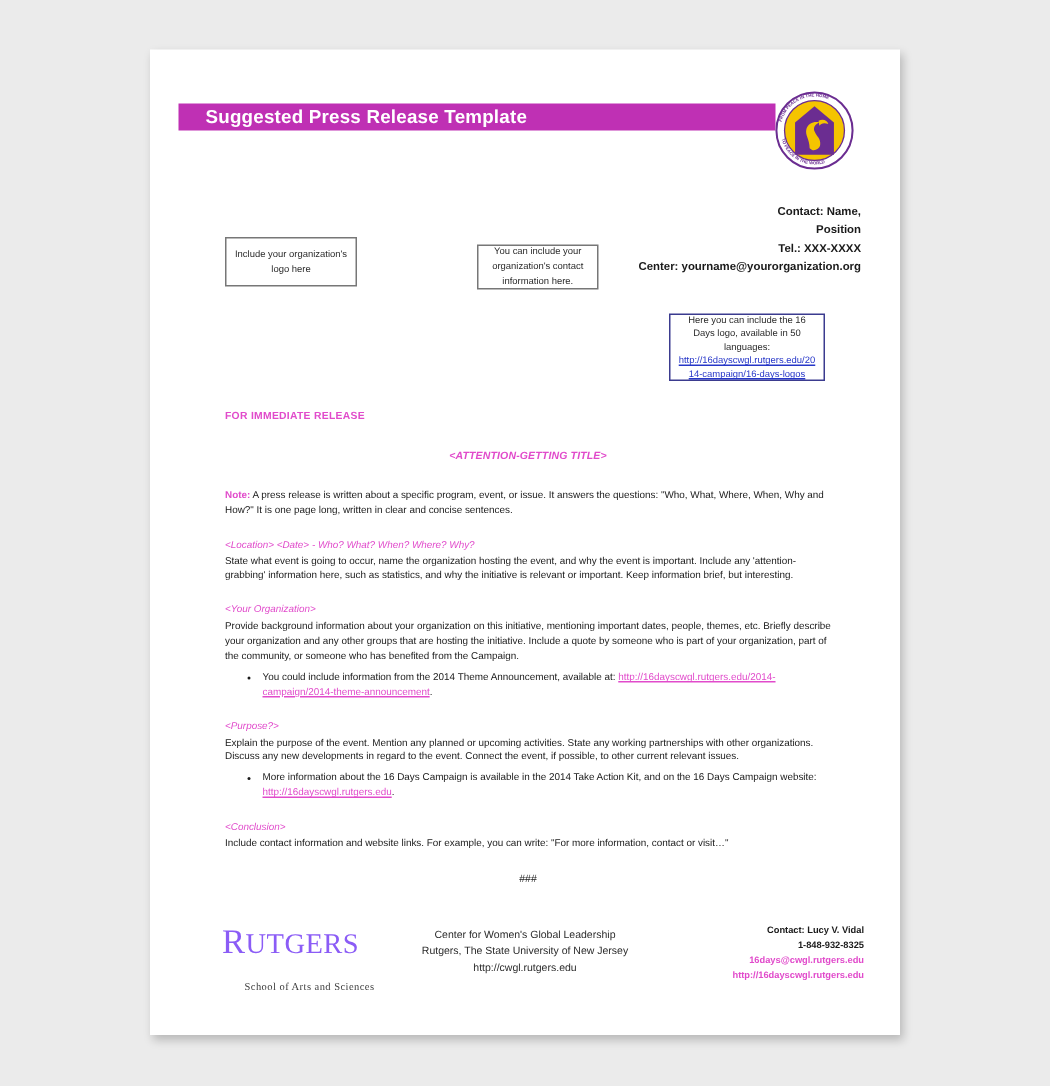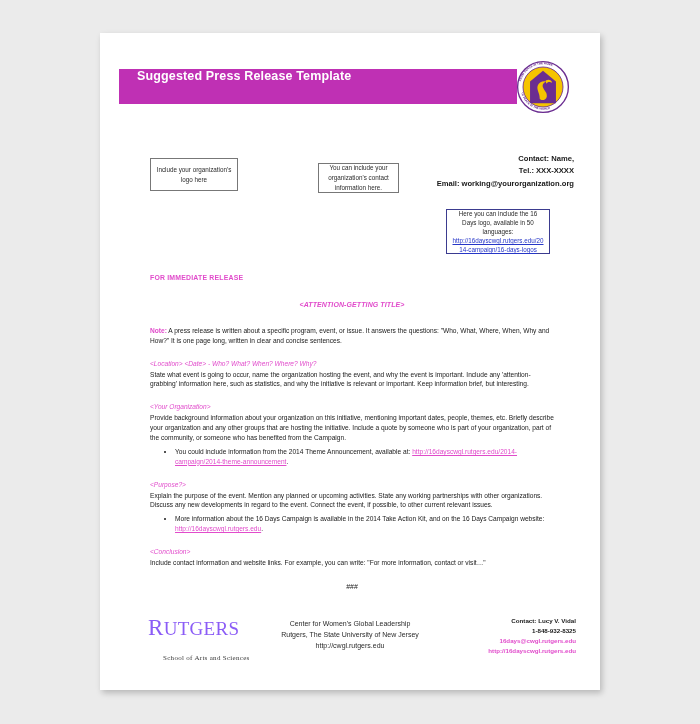--- a/index.html
+++ b/index.html
@@ -22,24 +22,24 @@
     height: 657px;
     background: #ffffff;
     box-shadow: 2px 3px 6px rgba(0,0,0,0.22);
     overflow: hidden;
   }
   .title-bar {
     position: absolute;
     left: 19px;
     top: 36px;
     width: 398px;
-    height: 35px;
+    height: 18px;
     background: #bf30b4;
     display: flex;
-    align-items: flex-start;
+    align-items: center;
   }
   .title-bar-text {
     color: #ffffff;
     font-size: 12.5px;
     font-weight: bold;
     letter-spacing: 0.15px;
     padding-left: 18px;
   }
 
   
@@ -84,21 +84,20 @@
   .contact-block {
     position: absolute;
     right: 26px;
     top: 102px;
     width: 260px;
     text-align: right;
     font-size: 7.6px;
     font-weight: bold;
     line-height: 1.62;
     color: #1a1a1a;
-    margin-top: 18px;
   }
 
   
   .body-area {
     position: absolute;
     left: 50px;
     top: 240px;
     width: 404px;
     font-size: 6.6px;
     line-height: 1.5;
@@ -242,22 +241,23 @@
     <span>You can include your organization's contact information here.</span>
   </div>
 
   <div class="hint-box" id="days-box">
     <span>Here you can include the 16 Days logo, available in 50 languages:</span>
     <span class="dlink">http://16dayscwgl.rutgers.edu/2014-campaign/16-days-logos</span>
   </div>
 
   <div class="contact-block">
     <div>Contact: Name,</div>
+    <div>Position</div>
     <div>Tel.: XXX-XXXX</div>
-    <div>Email: working@yourorganization.org</div>
+    <div>Center: yourname@yourorganization.org</div>
   </div>
 
   <div class="body-area">
 
     <div class="immediate">FOR IMMEDIATE RELEASE</div>
 
     <div class="attn-title">&lt;ATTENTION-GETTING TITLE&gt;</div>
 
     <div class="note-para">
       <span class="note-label">Note:</span><span> A press release is written about a specific program, event, or issue. It answers the questions: "Who, What, Where, When, Why and How?" It is one page long, written in clear and concise sentences.</span>

